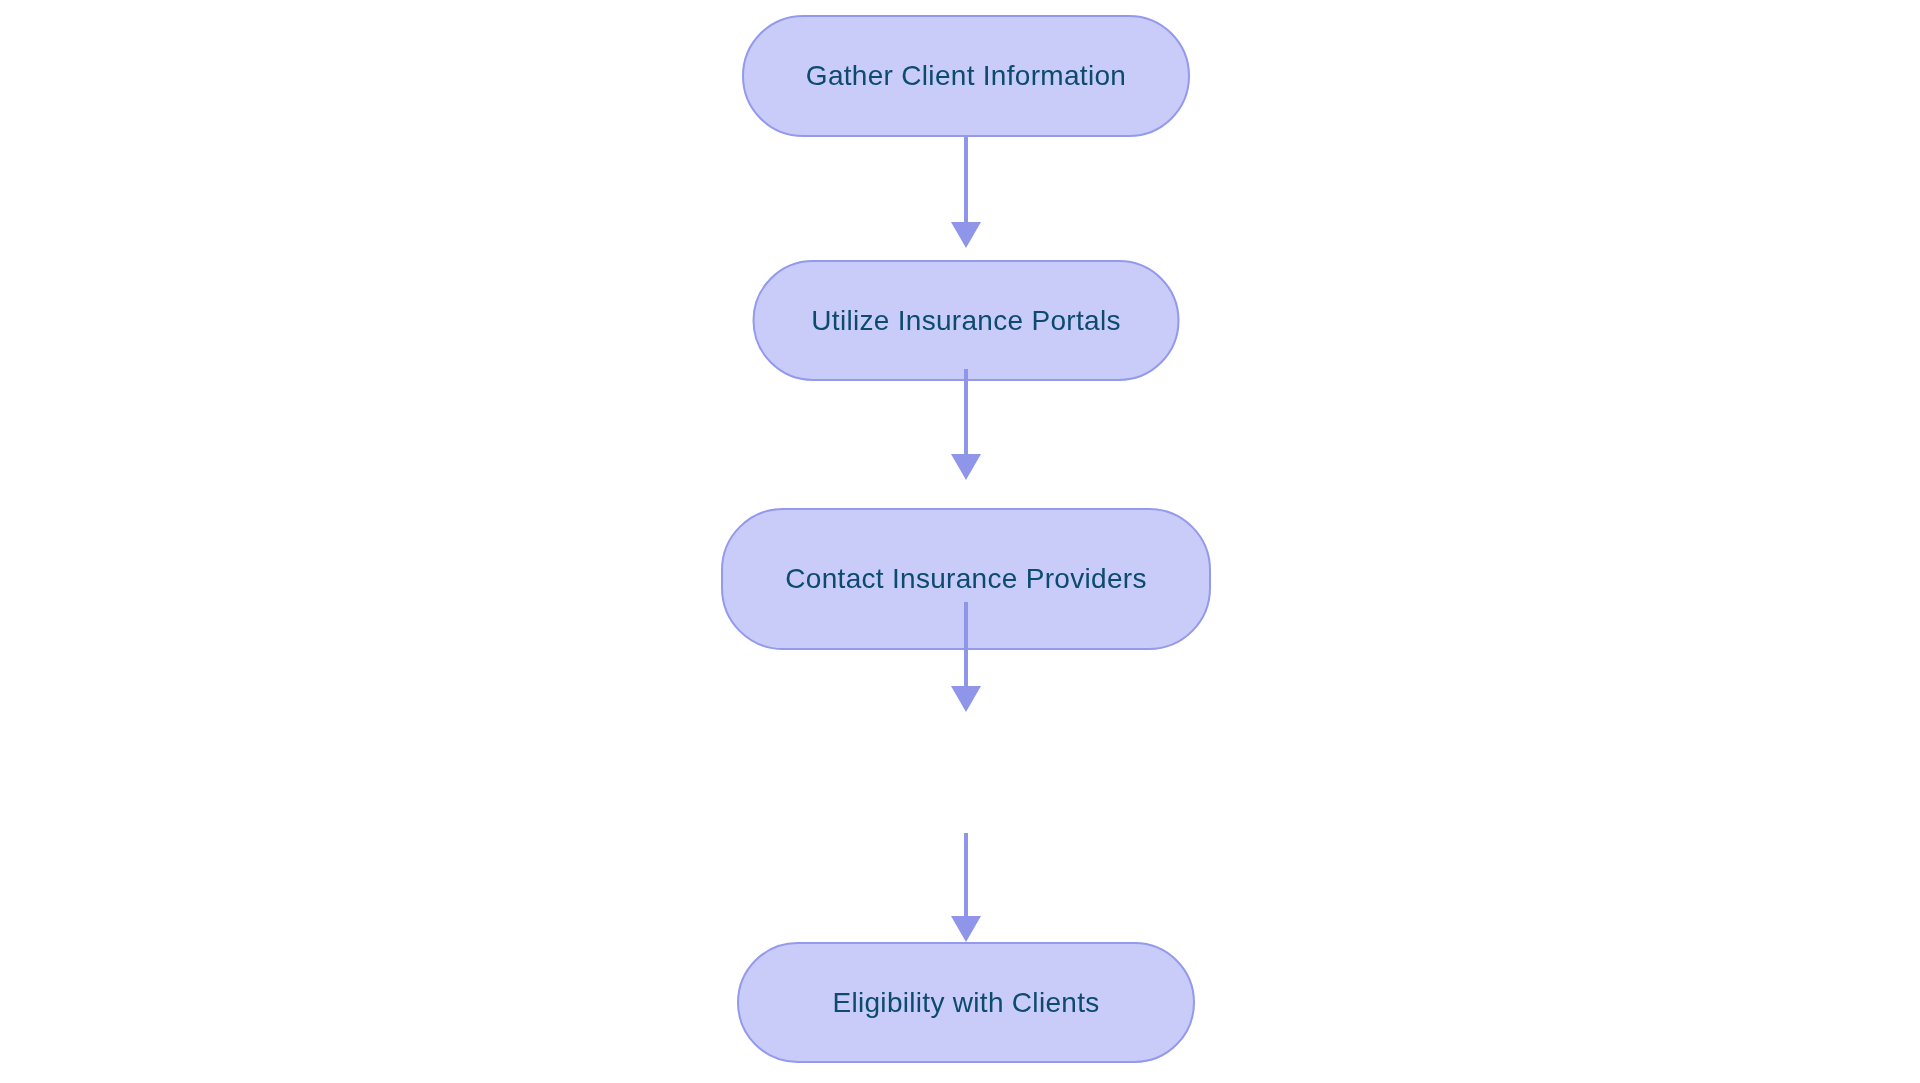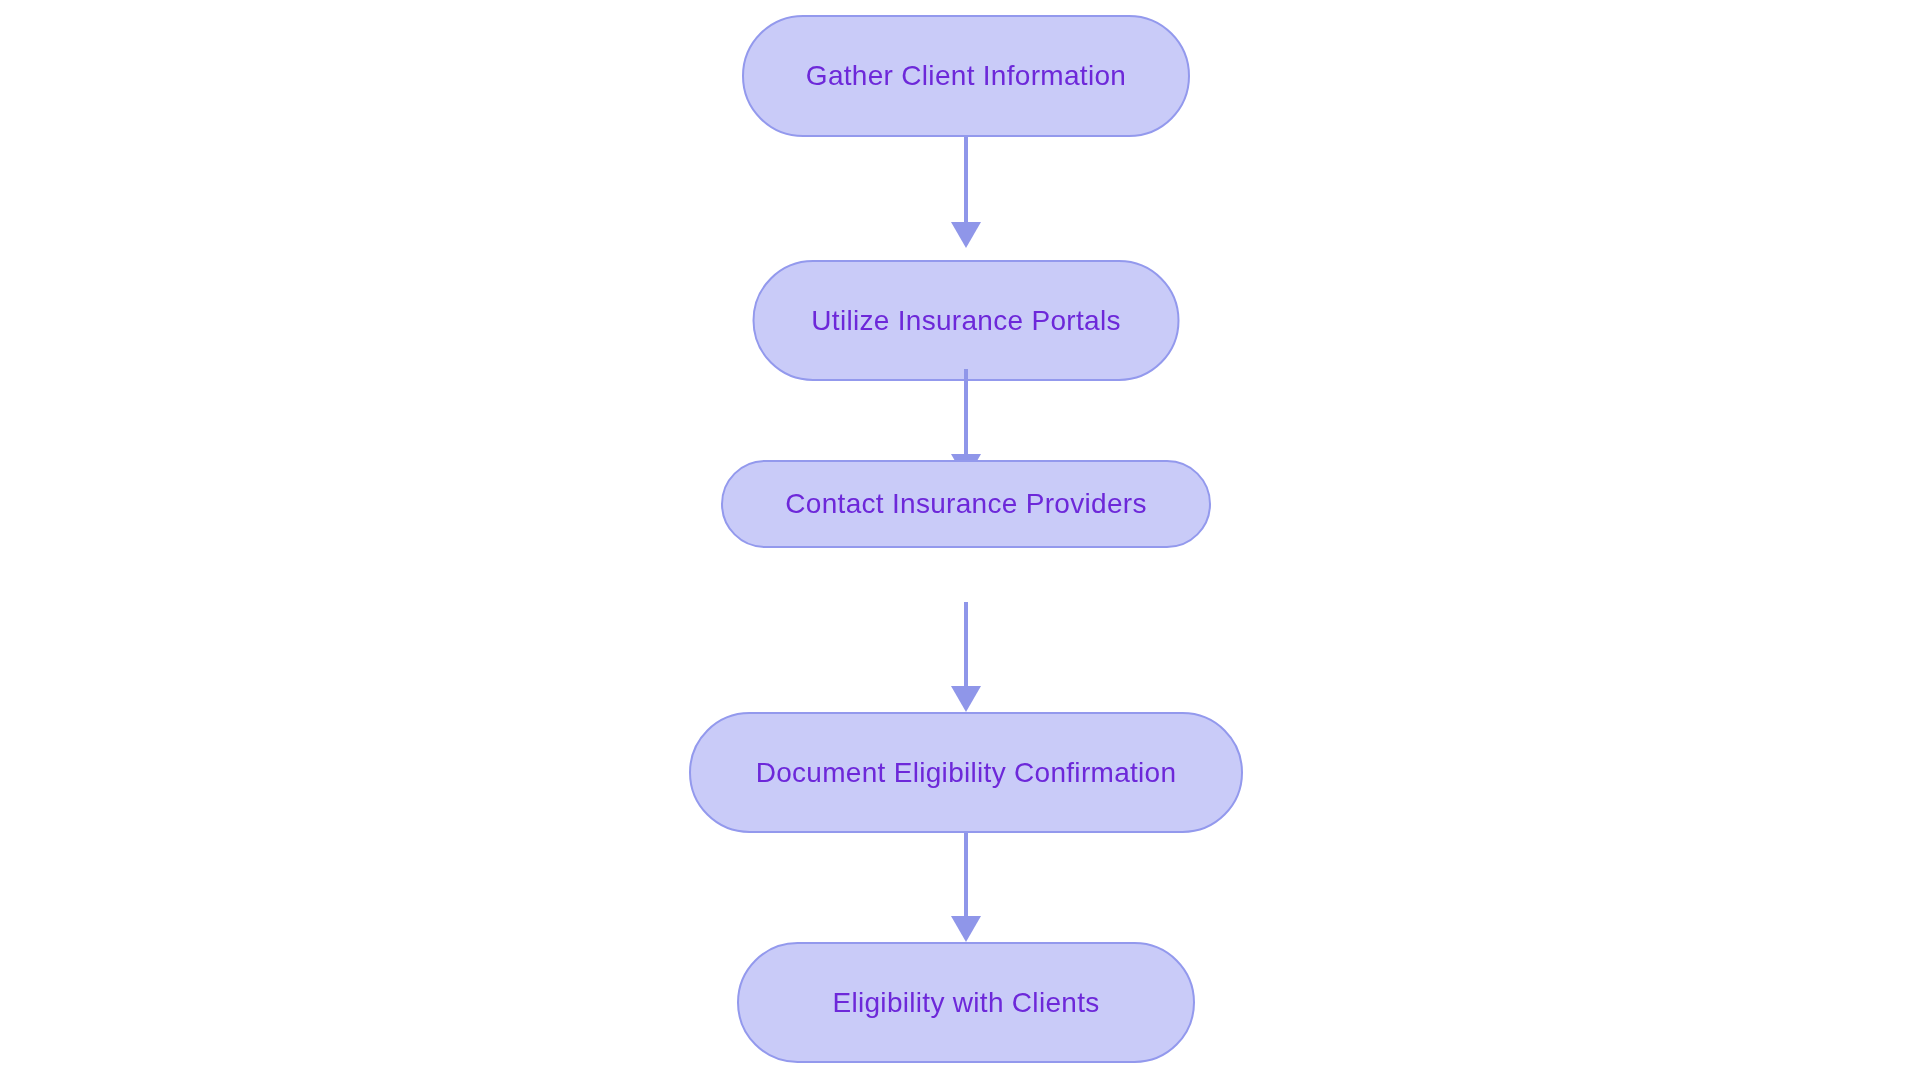--- a/index.html
+++ b/index.html
@@ -21,29 +21,29 @@
     transform: translateX(-50%);
     box-sizing: border-box;
     background: #c9cbf8;
     border: 2px solid #9399ed;
     border-radius: 62px;
     display: flex;
     align-items: center;
     justify-content: center;
   }
   .node .label {
-    color: #6d28d9;
+    color: #0c4a6e;
     font-size: 28px;
     font-weight: 400;
     letter-spacing: 0.3px;
     white-space: nowrap;
   }
   .n1 { top: 15px;  width: 448px; height: 122px; }
   .n2 { top: 260px; width: 427px; height: 121px; }
-  .n3 { top: 460px; width: 490px; height: 88px; }
+  .n3 { top: 508px; width: 490px; height: 142px; }
   .n4 { top: 712px; width: 554px; height: 121px; }
   .n5 { top: 942px; width: 458px; height: 121px; }
 
   .arrow {
     position: absolute;
     left: 966px;
     transform: translateX(-50%);
     width: 30px;
   }
   .a1 { top: 137px; height: 111px; }
@@ -96,23 +96,20 @@
 
   <div class="node n3">
     <span class="label">Contact Insurance Providers</span>
   </div>
 
   <div class="arrow a3">
     <div class="shaft"></div>
     <div class="head"></div>
   </div>
 
-  <div class="node n4">
-    <span class="label">Document Eligibility Confirmation</span>
-  </div>
 
   <div class="arrow a4">
     <div class="shaft"></div>
     <div class="head"></div>
   </div>
 
   <div class="node n5">
     <span class="label">Eligibility with Clients</span>
   </div>
 

